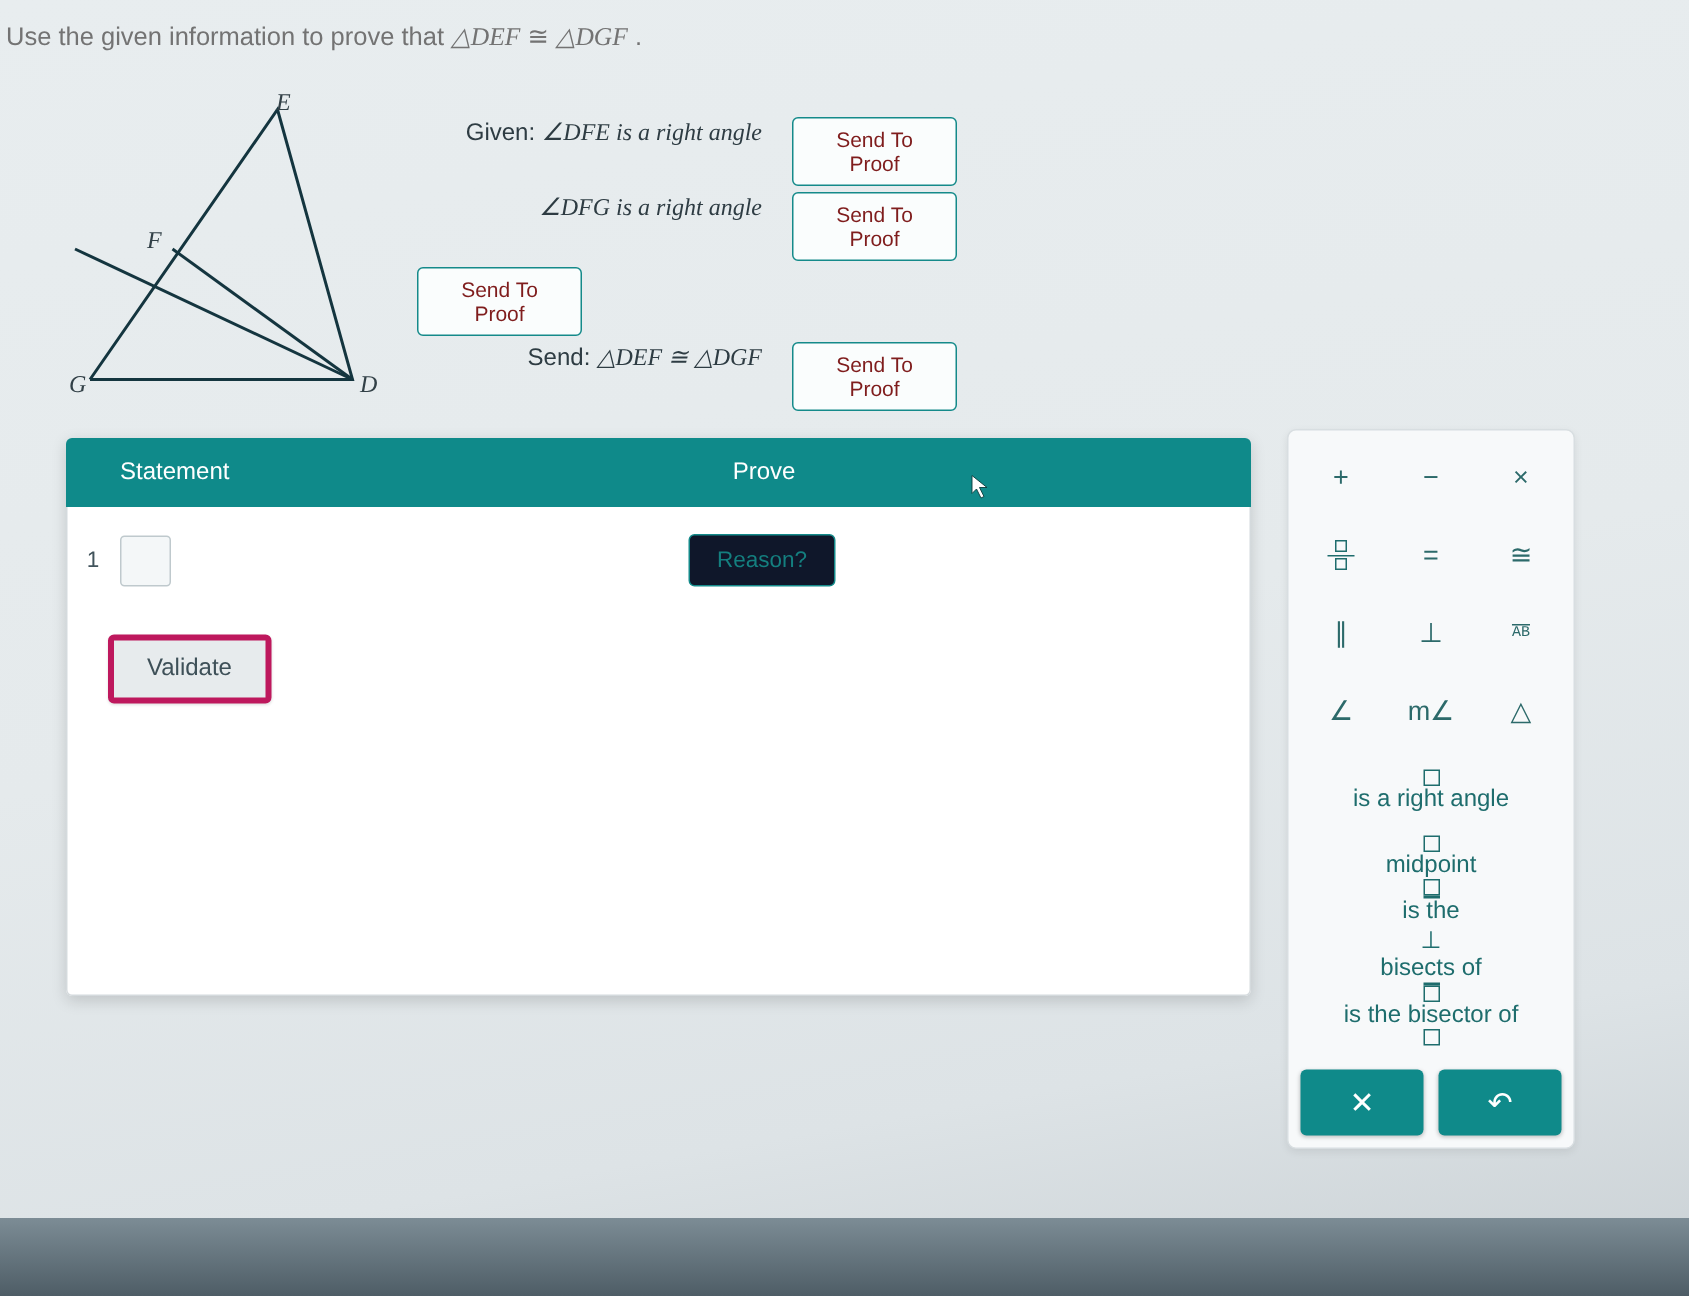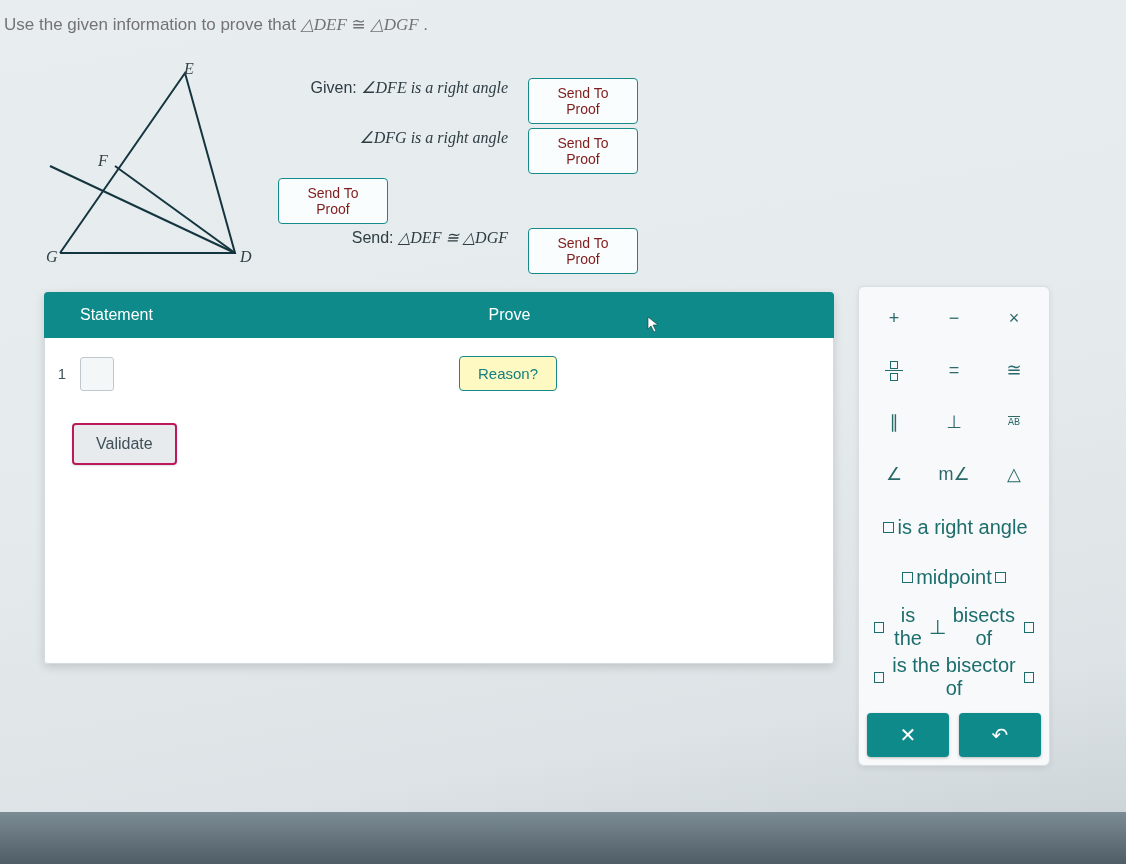--- a/index.html
+++ b/index.html
@@ -107,31 +107,31 @@
   }
   .stmt-box {
     width: 34px; height: 34px;
     border: 1px solid #bfc9cd;
     background: #f4f7f8;
     border-radius: 3px;
   }
   .reason-btn {
     margin-left: 345px;
     border: 1px solid #148a8a;
-    background: #fef9c3;
+    background: #0f172a;
     color: #147f7f;
     font-size: 15px;
     padding: 8px 18px;
     border-radius: 4px;
     cursor: pointer;
   }
   .validate-btn {
     margin: 22px 0 0 28px;
     background: #e7ebed;
-    border: 2px solid #be185d;
+    border: 4px solid #be185d;
     color: #3e5058;
     font-size: 16px;
     padding: 10px 22px;
     border-radius: 4px;
     box-shadow: 0 1px 2px rgba(0,0,0,0.12);
     cursor: pointer;
     text-align: center;
   }
 
   
@@ -160,26 +160,27 @@
     font-size: 18px;
     border-radius: 3px;
     cursor: pointer;
   }
   .pal-wide {
     height: 44px;
     display: flex;
     align-items: center;
     justify-content: center;
     color: #1e6d6d;
-    font-size: 20px;
+    font-size: 16px;
     border-radius: 3px;
     margin-bottom: 6px;
     cursor: pointer;
     padding: 0 4px;
     text-align: center;
+    flex-direction: column;
   }
   .sq { display:inline-block; width:11px; height:11px; border:1.5px solid #1e6d6d; margin:0 3px; vertical-align:-1px; }
   .pal-actions {
     display: grid;
     grid-template-columns: 1fr 1fr;
     gap: 10px;
     margin-top: 14px;
   }
   .pal-act {
     height: 44px;

